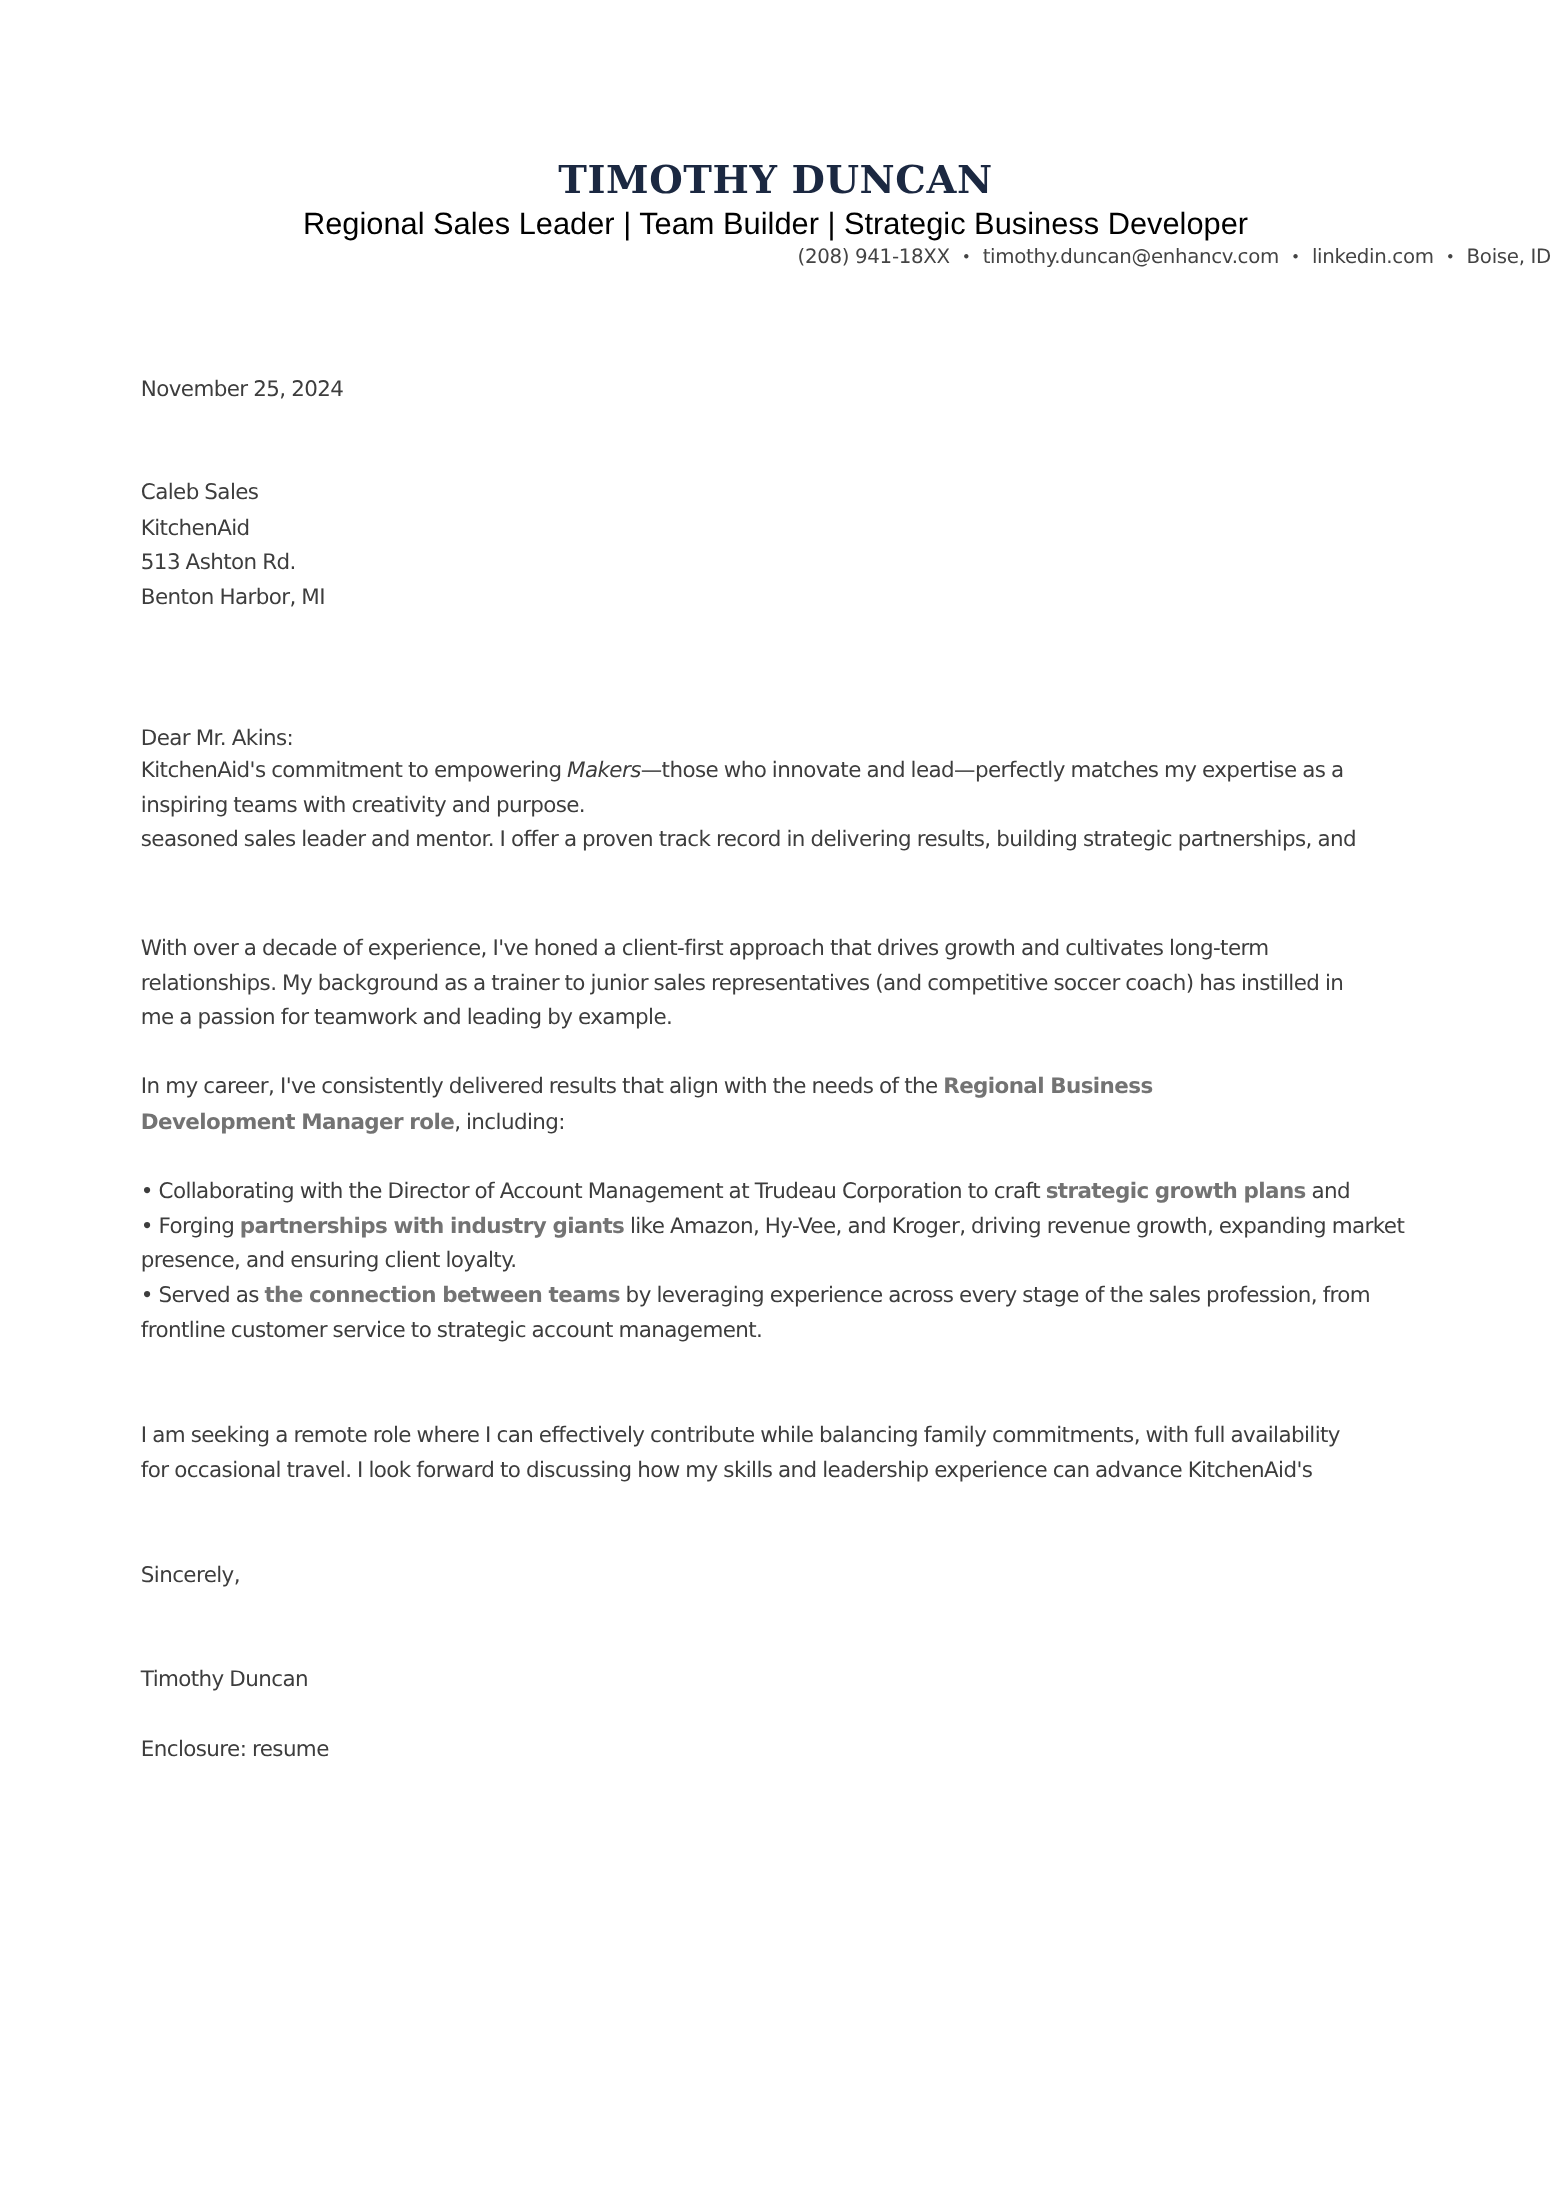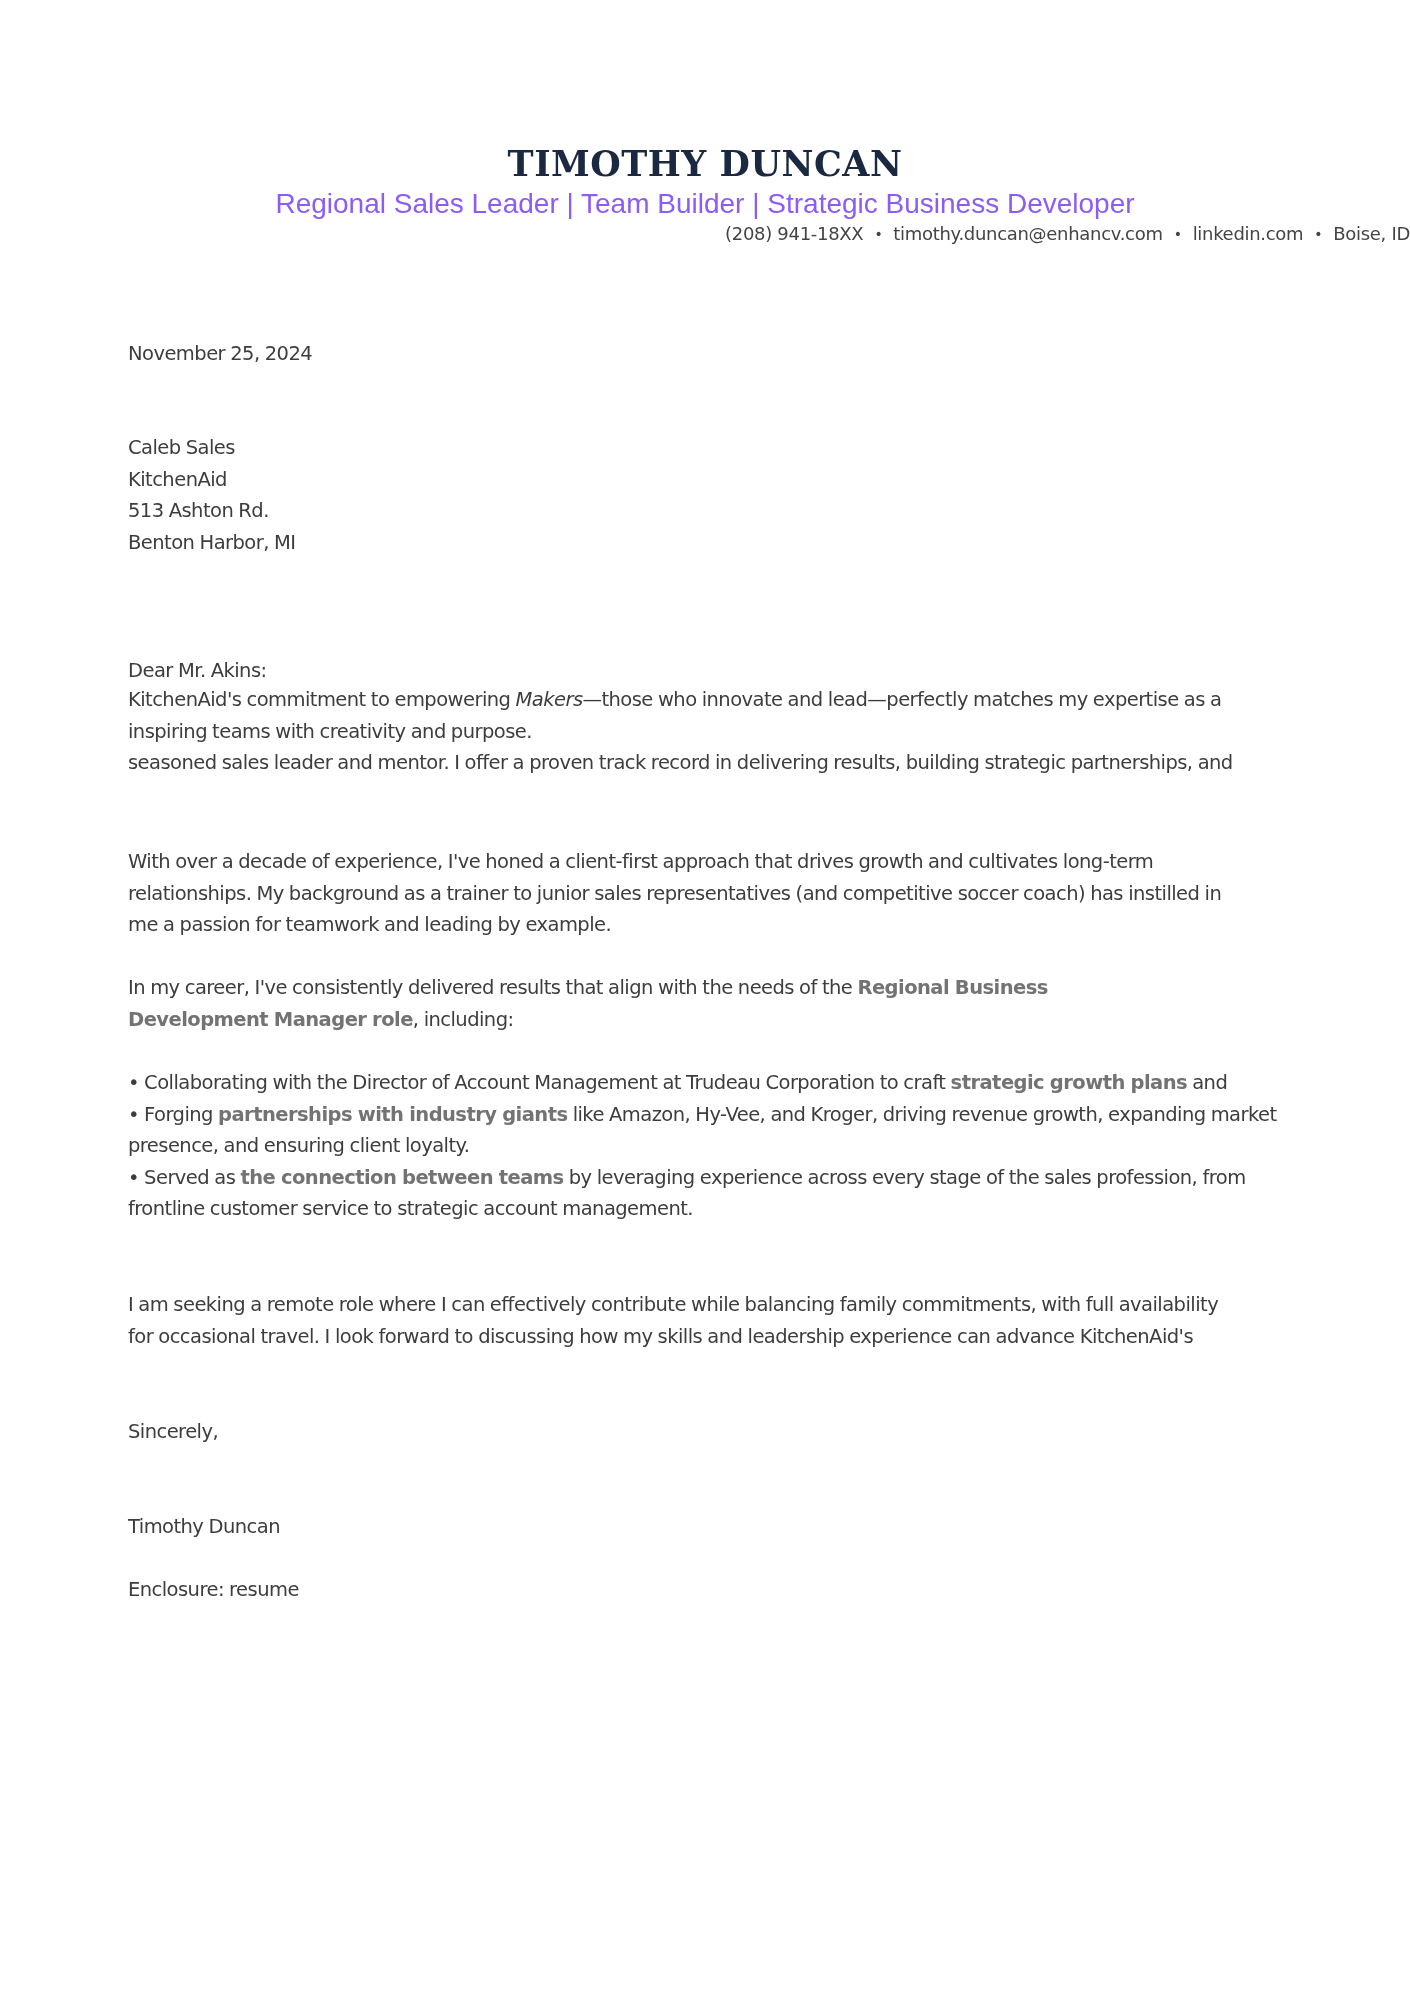--- a/index.html
+++ b/index.html
@@ -2,21 +2,21 @@
 <html><head>
 <meta charset="utf-8">
 <style>
   html, body { margin: 0; padding: 0; background: #ffffff; }
   body { width: 1410px; height: 1995px; position: relative; overflow: hidden;
          font-family: "DejaVu Sans", "Liberation Sans", sans-serif; color: #3f3f3f; }
   .page { position: absolute; left: 0; top: 0; width: 1410px; height: 1454px; margin-top: 29px; }
   .header { position: absolute; left: 0; top: 112px; width: 1410px; text-align: center; }
   .name { font-family: "DejaVu Serif", "Liberation Serif", serif; font-weight: bold;
           font-size: 35px; letter-spacing: 0.5px; color: #1b2841; line-height: 46px; margin: 0; }
-  .headline { font-family: "Liberation Sans", "DejaVu Sans", sans-serif; font-size: 28px; color: #8b5cf6;
+  .headline { font-family: "Liberation Sans", "DejaVu Sans", sans-serif; font-size: 28px; color: #000000;
               line-height: 34px; margin-top: 0px; }
   .contact { font-family: "DejaVu Sans", sans-serif; font-size: 18px; color: #444444; line-height: 26px;
              letter-spacing: -0.3px; text-align: right; }
   .contact .sep { display: inline-block; margin: 0 11px; font-size: 14px; position: relative; top: -1px; }
 
   .body { position: absolute; left: 128px; width: 1160px;
           font-family: "DejaVu Sans", sans-serif; font-size: 19.5px; line-height: 31.6px; color: #3d3d3d;
           letter-spacing: -0.55px; word-spacing: -0.5px; }
   .line { white-space: nowrap; }
   b { font-weight: bold; color: #737373; }

